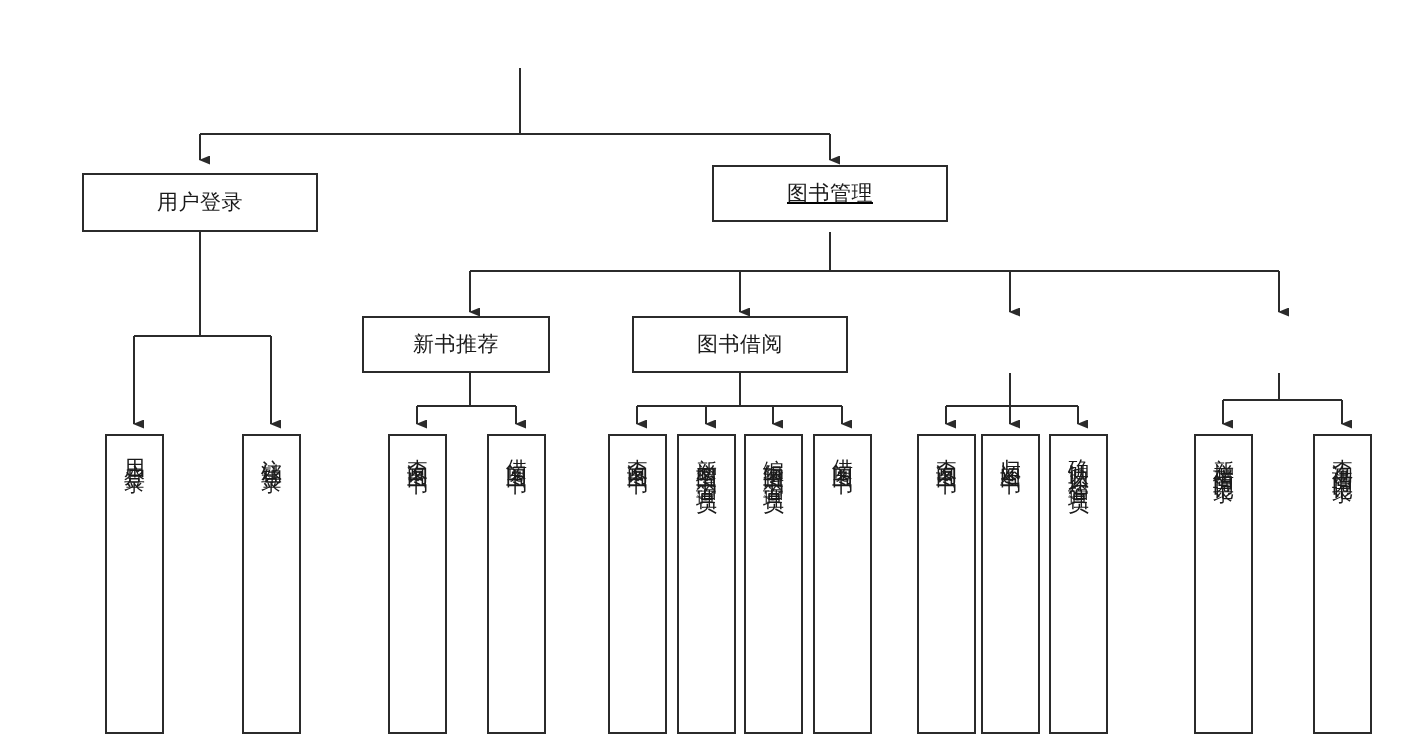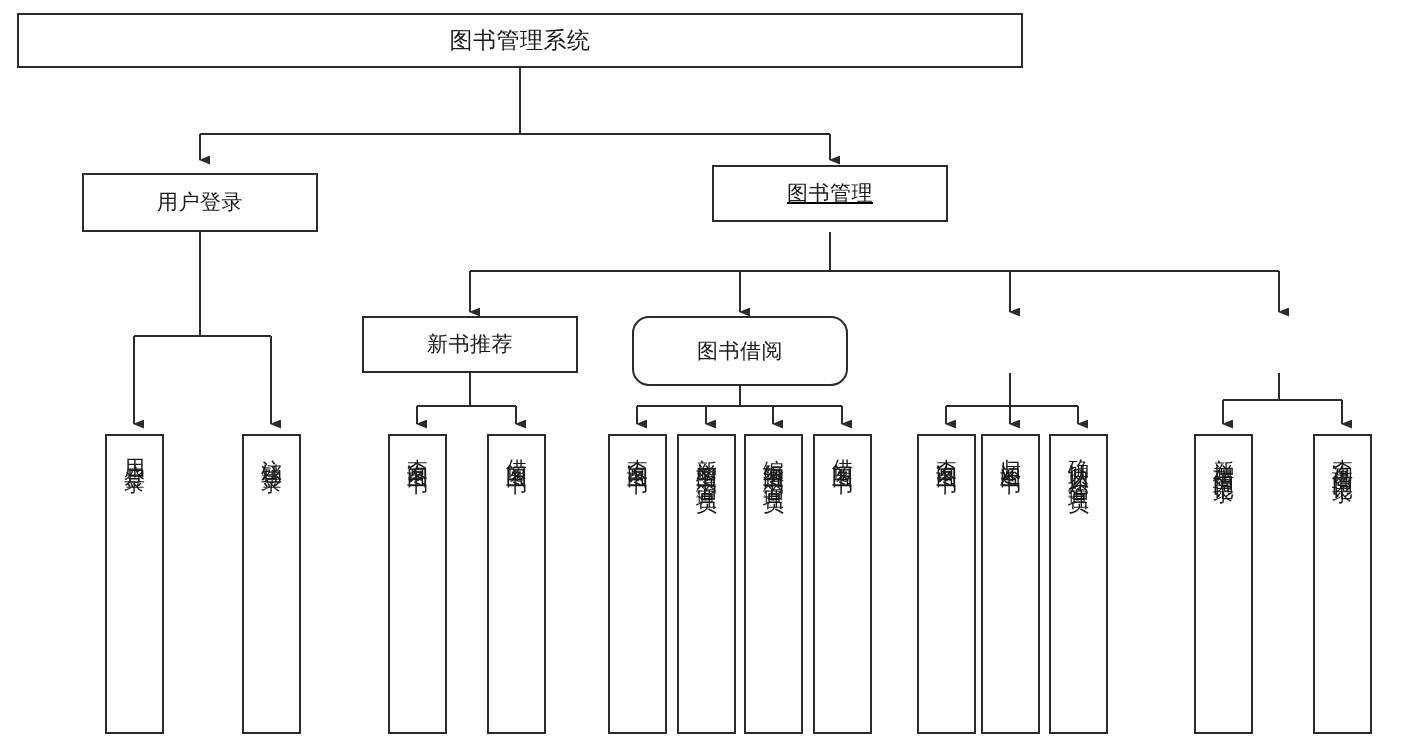--- a/index.html
+++ b/index.html
@@ -130,37 +130,34 @@
       <line x1="1010" y1="406" x2="1010" y2="424" marker-end="url(#arrowhead)"></line>
       <line x1="1078" y1="406" x2="1078" y2="424" marker-end="url(#arrowhead)"></line>
 
       <line x1="1279" y1="373" x2="1279" y2="400"></line>
       <line x1="1223" y1="400" x2="1342" y2="400"></line>
       <line x1="1223" y1="400" x2="1223" y2="424" marker-end="url(#arrowhead)"></line>
       <line x1="1342" y1="400" x2="1342" y2="424" marker-end="url(#arrowhead)"></line>
     </g>
   </svg>
 
-  <div class="node-box node-h" id="root-node" style="left:17px; top:13px; width:1006px; height:55px;">
-    <span class="node-label">图书管理系统</span>
-  </div>
 
   <div class="node-box node-h" style="left:82px; top:173px; width:236px; height:59px;">
     <span class="node-label">用户登录</span>
   </div>
 
   <div class="node-box node-h" style="left:712px; top:165px; width:236px; height:57px;text-decoration:underline;">
     <span class="node-label">图书管理</span>
   </div>
 
-  <div class="node-box node-h" style="left:362px; top:316px; width:216px; height:57px;">
+  <div class="node-box node-h" style="left:362px; top:316px; width:188px; height:57px;">
     <span class="node-label">新书推荐</span>
   </div>
 
-  <div class="node-box node-h" style="left:632px; top:316px; width:216px; height:70px;border-radius:17px;">
+  <div class="node-box node-h" style="left:632px; top:316px; width:216px; height:57px;">
     <span class="node-label">图书借阅</span>
   </div>
 
 
 
   <div class="node-box node-v" style="left:105px; top:434px; width:59px; height:300px;">
     <span class="node-label">用户登录</span>
   </div>
   <div class="node-box node-v" style="left:242px; top:434px; width:59px; height:300px;">
     <span class="node-label">注销登录</span>

